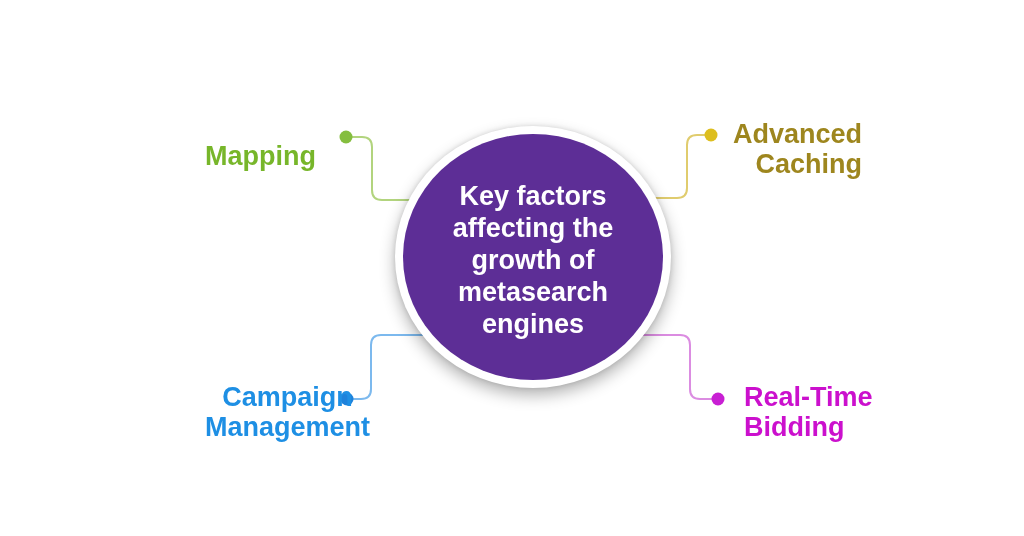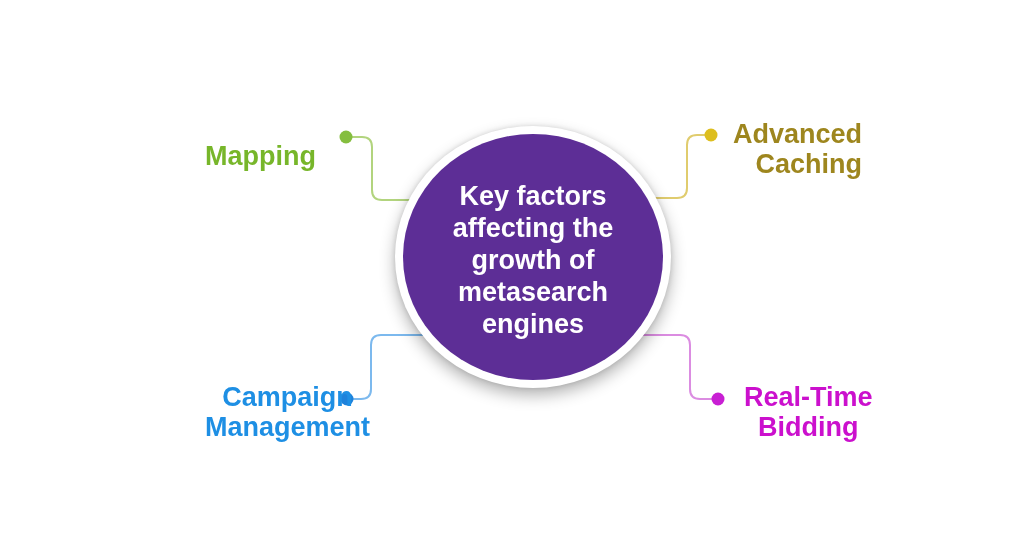--- a/index.html
+++ b/index.html
@@ -52,21 +52,21 @@
     position: absolute;
     z-index: 3;
     font-size: 27px;
     line-height: 30px;
     font-weight: bold;
     white-space: pre-line;
   }
   .label-mapping           { right: 708px; top: 141px; text-align: right; }
   .label-advanced-caching  { left: 733px;  top: 119px; text-align: right; }
   .label-campaign-management { left: 187px; top: 382px; text-align: center; margin-left: 18px; }
-  .label-real-time-bidding { left: 744px;  top: 382px; text-align: center; }
+  .label-real-time-bidding { left: 744px;  top: 382px; text-align: left; }
 </style>
 </head>
 <body>
 
 <div class="canvas">
 
   <svg class="connector-layer" viewBox="0 0 1024 536" xmlns="http://www.w3.org/2000/svg">
 
     <path d="M 346 137 H 362 Q 372 137 372 147 V 190 Q 372 200 382 200 H 430" fill="none" stroke="#B2D47E" stroke-width="2" stroke-linecap="round"></path>
     <circle cx="346" cy="137" r="6.5" fill="#85BE3F"></circle>

